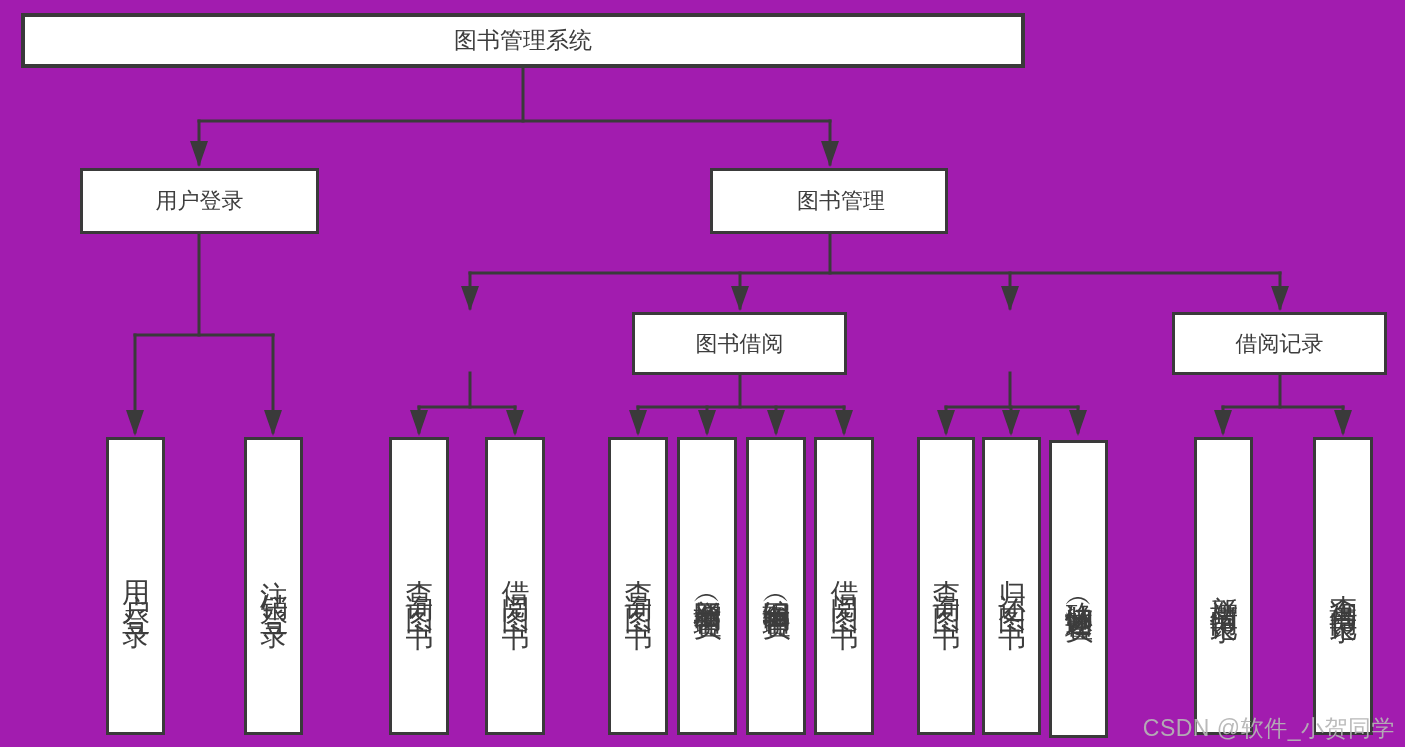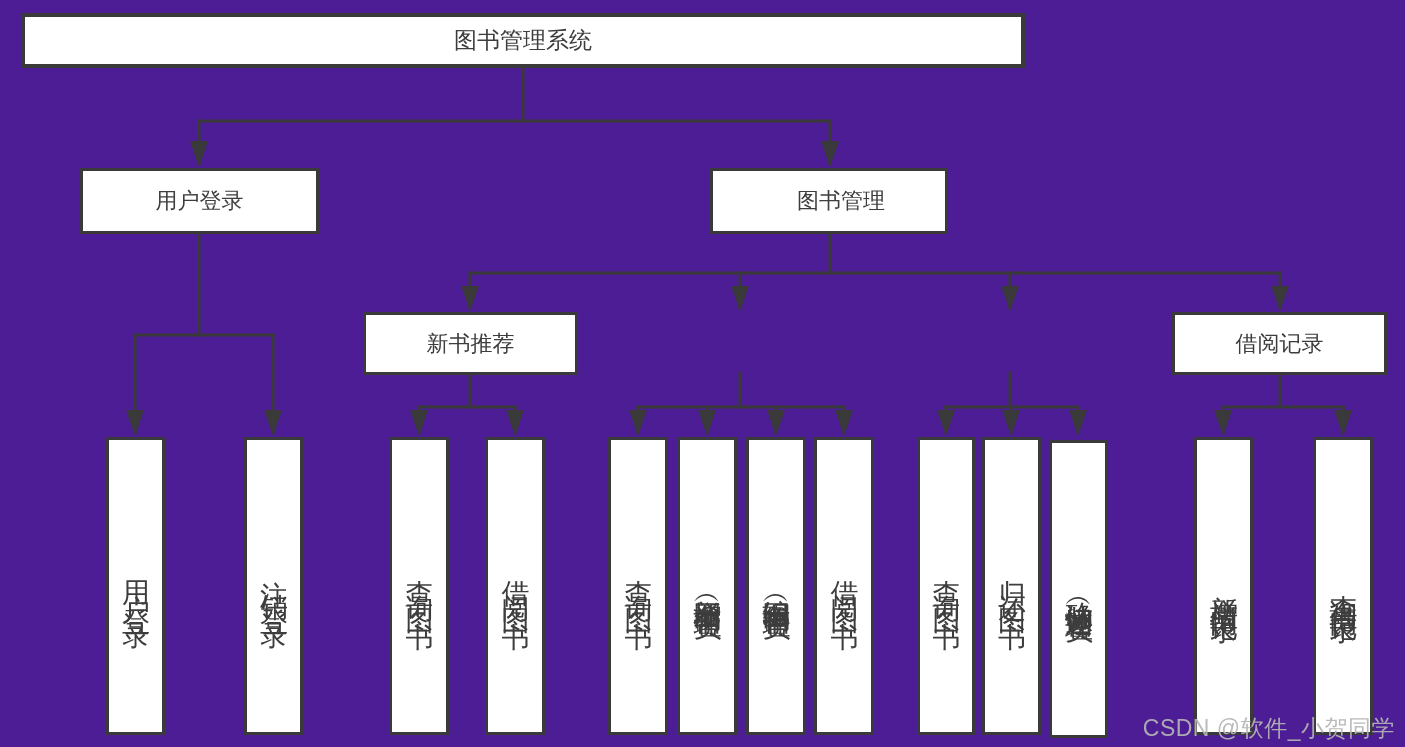--- a/index.html
+++ b/index.html
@@ -5,21 +5,21 @@
   html, body {
     margin: 0;
     padding: 0;
     background: #ffffff;
     font-family: "Liberation Sans", "DejaVu Sans", sans-serif;
   }
   .canvas {
     position: relative;
     width: 1405px;
     height: 747px;
-    background: #4c1d95;
+    background: #a21caf;
     overflow: hidden;
   }
   svg.wires {
     position: absolute;
     left: 0; top: 0;
     width: 1405px; height: 747px;
   }
   .cl {
     stroke: var(--line, #3a3a3a);
     stroke-width: 3;
@@ -133,22 +133,22 @@
     <span>图书管理系统</span>
   </div>
 
   <div class="node hdr" style="left:80px; top:168px; width:239px; height:66px;">
     <span>用户登录</span>
   </div>
   <div class="node hdr" style="left:710px; top:168px; width:238px; height:66px;padding-left:24px;">
     <span>图书管理</span>
   </div>
 
-  <div class="node hdr" style="left:363px; top:312px; width:215px; height:63px;">
-    <span>新书推荐</span>
+  <div class="node hdr" style="left:632px; top:312px; width:215px; height:63px;">
+    <span>图书借阅</span>
   </div>
   <div class="node hdr" style="left:1172px; top:312px; width:215px; height:63px;">
     <span>借阅记录</span>
   </div>
 
   <div class="node leaf v-wide" style="left:106px; top:437px; width:59px; height:298px;">
     <span class="vtxt">用户登录</span>
   </div>
   <div class="node leaf v-wide" style="left:244px; top:437px; width:59px; height:298px;">
     <span class="vtxt">注销登录</span>

